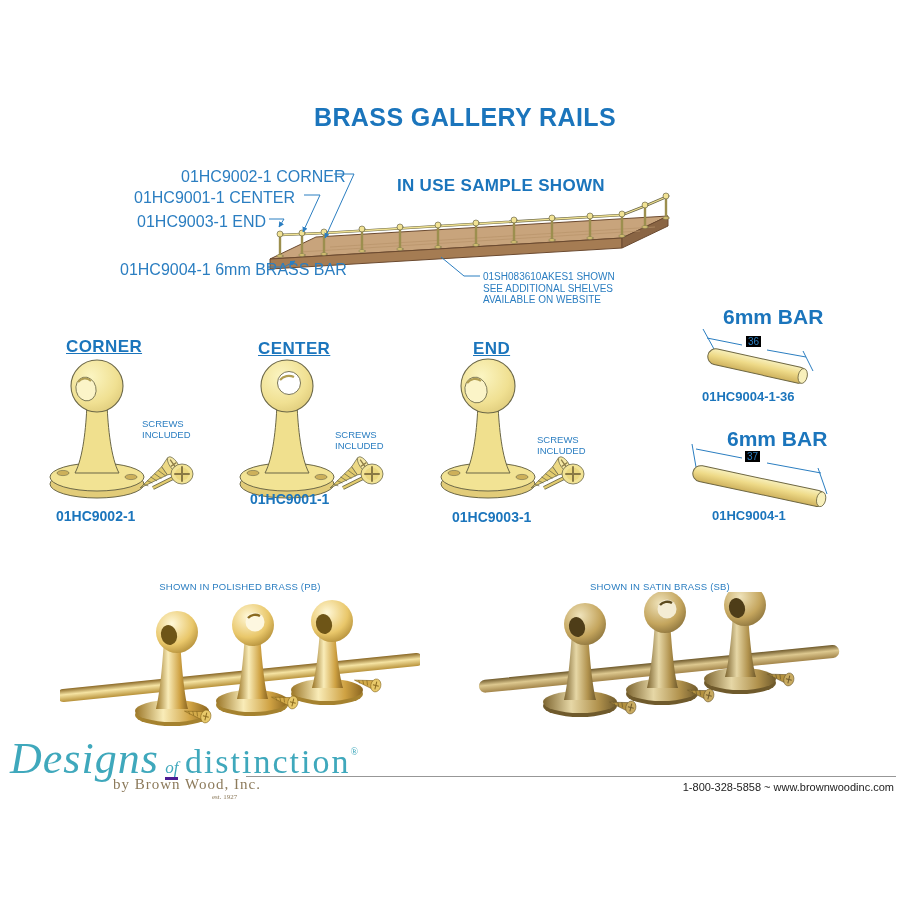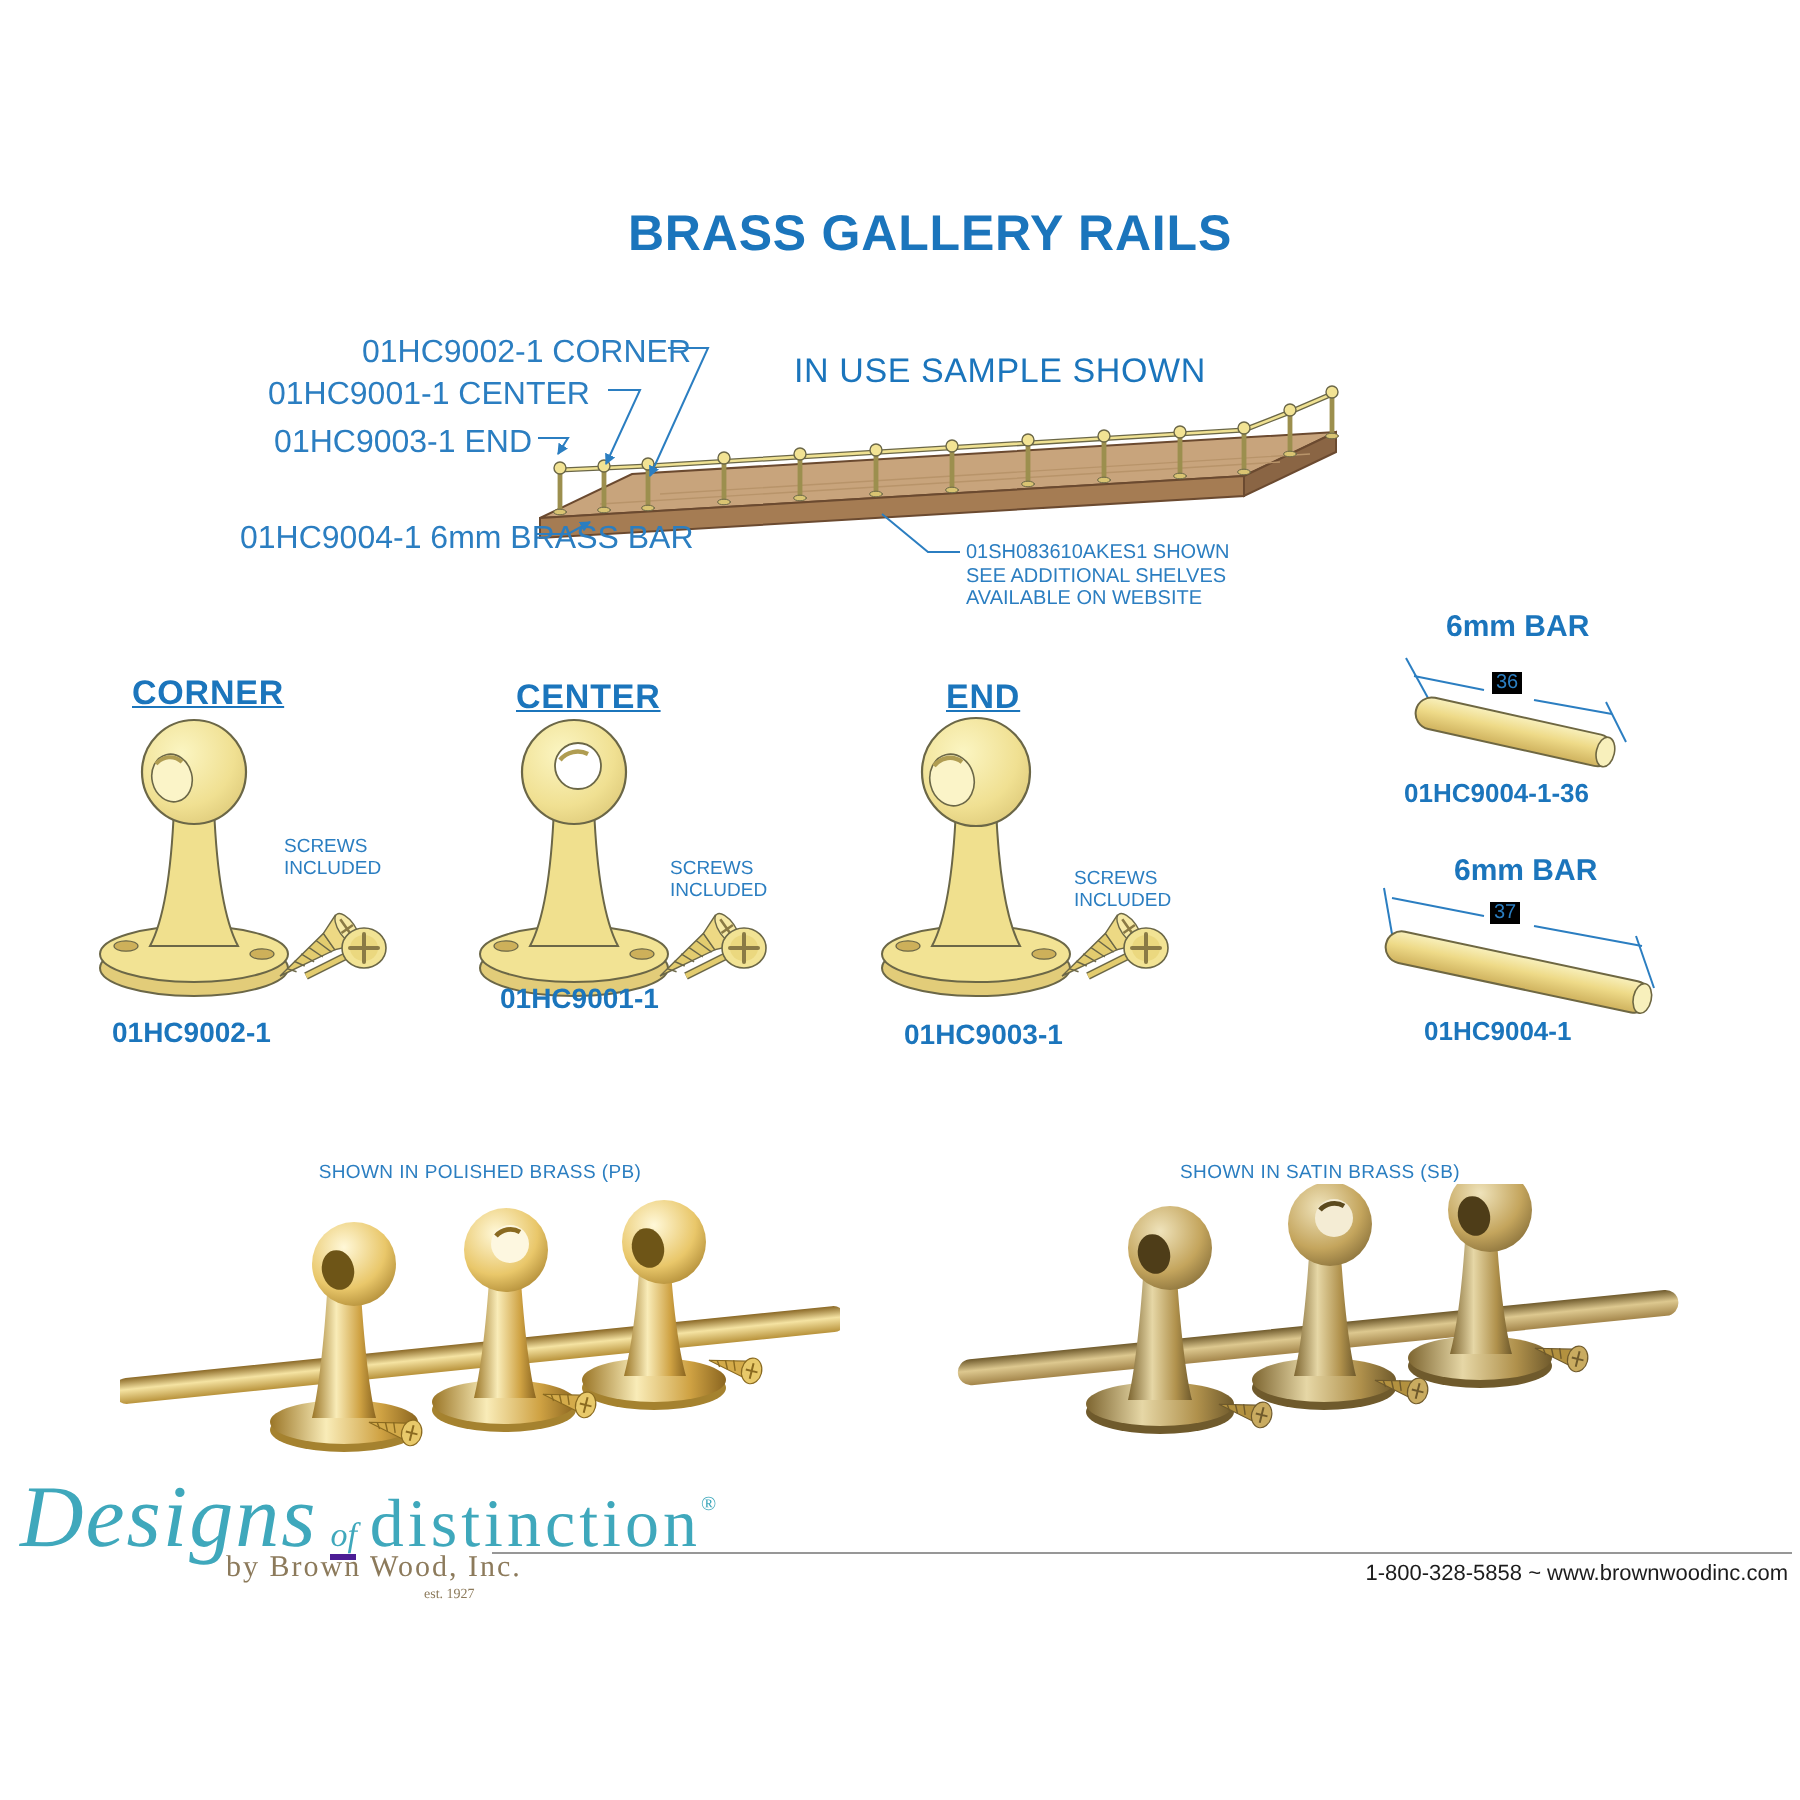--- a/index.html
+++ b/index.html
@@ -1,27 +1,27 @@
 <!DOCTYPE html>
 <html><head>
 <meta charset="utf-8">
 <style>
   html,body{margin:0;padding:0;}
   body{width:900px;height:900px;background:#ffffff;position:relative;overflow:hidden;
        font-family:"Liberation Sans", sans-serif;}
   .abs{position:absolute;}
   .title{font-size:25px;font-weight:bold;color:#1B75BC;letter-spacing:.4px;text-align:center;}
-  .subhead{font-size:17px;font-weight:normal;color:#1B75BC;letter-spacing:.3px;white-space:nowrap;}
+  .subhead{font-size:17px;font-weight:bold;color:#1B75BC;letter-spacing:.3px;white-space:nowrap;}
   .callout{font-size:16px;color:#2B7EC1;white-space:nowrap;}
   .callout.r{text-align:right;}
   .note{font-size:10px;color:#2B7EC1;line-height:11.5px;white-space:nowrap;}
   .sec-head{font-size:17px;font-weight:bold;color:#1B75BC;letter-spacing:.4px;white-space:nowrap;text-decoration:underline;}
   .part{font-size:14px;font-weight:bold;color:#1B75BC;white-space:nowrap;}
   .screws{font-size:9.5px;color:#2B7EC1;line-height:11px;width:56px;}
-  .bar-head{font-size:15px;font-weight:bold;color:#1B75BC;white-space:nowrap;}
+  .bar-head{font-size:21px;font-weight:bold;color:#1B75BC;white-space:nowrap;}
   .dim{font-size:10px;color:#2B7EC1;background:#000000;padding:0 2px;}
   .caption{font-size:9.5px;color:#2B7EC1;text-align:center;letter-spacing:.2px;}
   .logo-line1{white-space:nowrap;color:#3FA8BC;}
   .logo-designs{font-family:"Liberation Serif",serif;font-style:italic;font-size:44px;letter-spacing:1px;}
   .logo-of{font-family:"Liberation Serif",serif;font-style:italic;font-size:17px;border-bottom:3px solid #4c1d95;margin:0 2px;}
   .logo-distinction{font-family:"Liberation Serif",serif;font-size:34px;letter-spacing:2px;}
   .logo-reg{font-family:"Liberation Serif",serif;font-size:10px;vertical-align:18px;}
   .byline{font-family:"Liberation Serif",serif;font-size:15px;color:#8C7A5B;letter-spacing:1px;white-space:nowrap;}
   .est{font-family:"Liberation Serif",serif;font-size:7px;color:#8C7A5B;}
   .rule{height:1px;background:#979797;}

